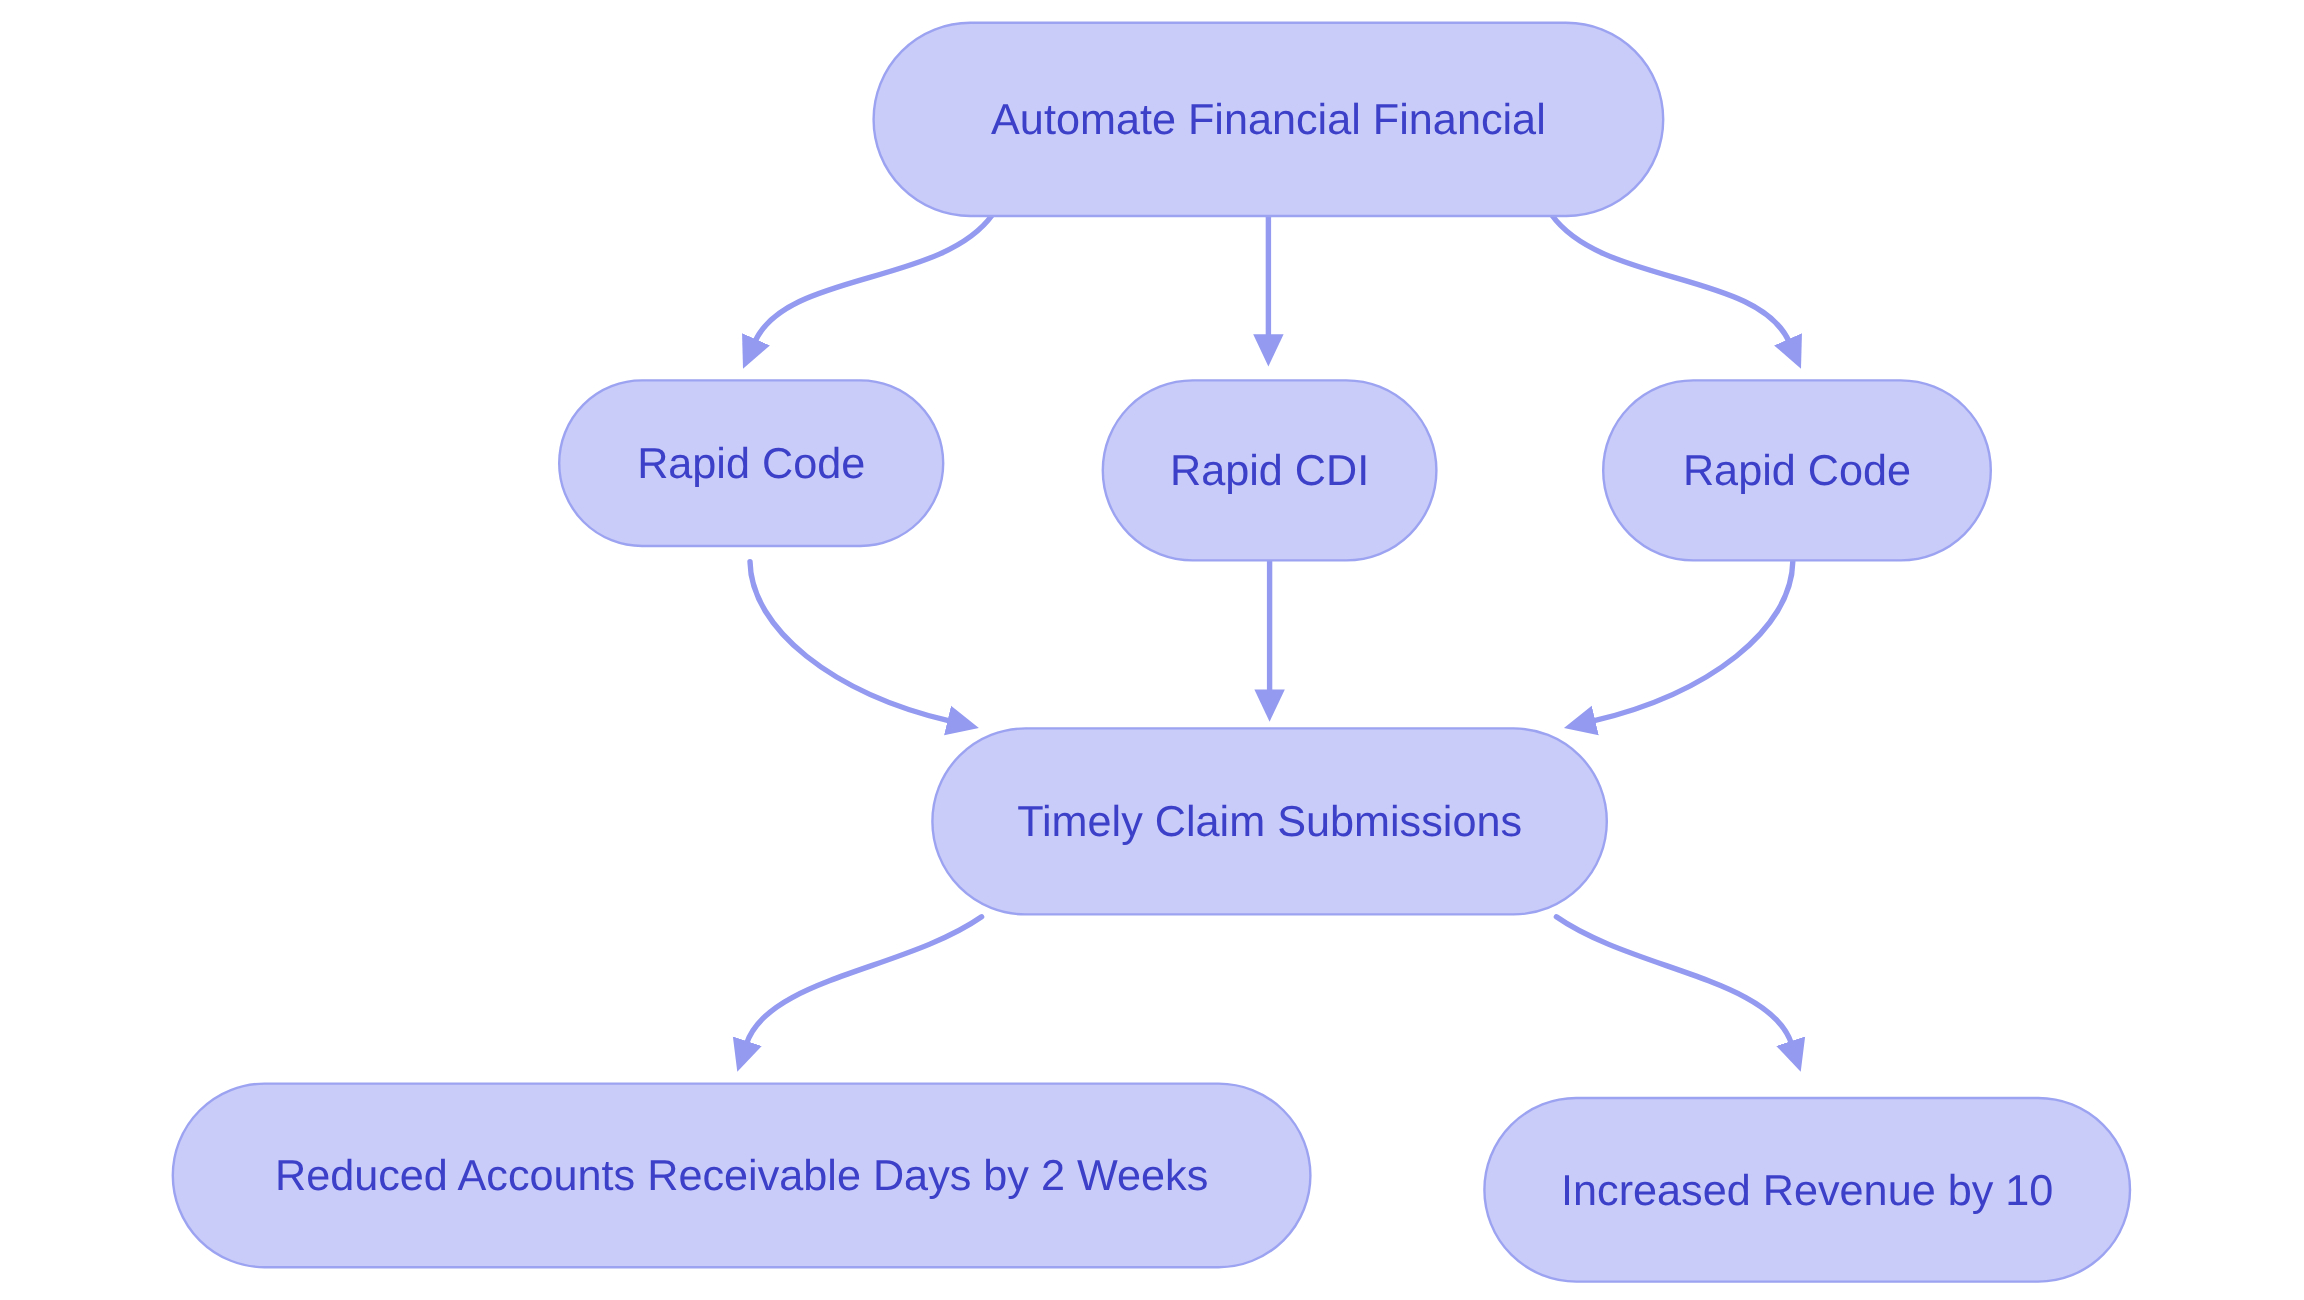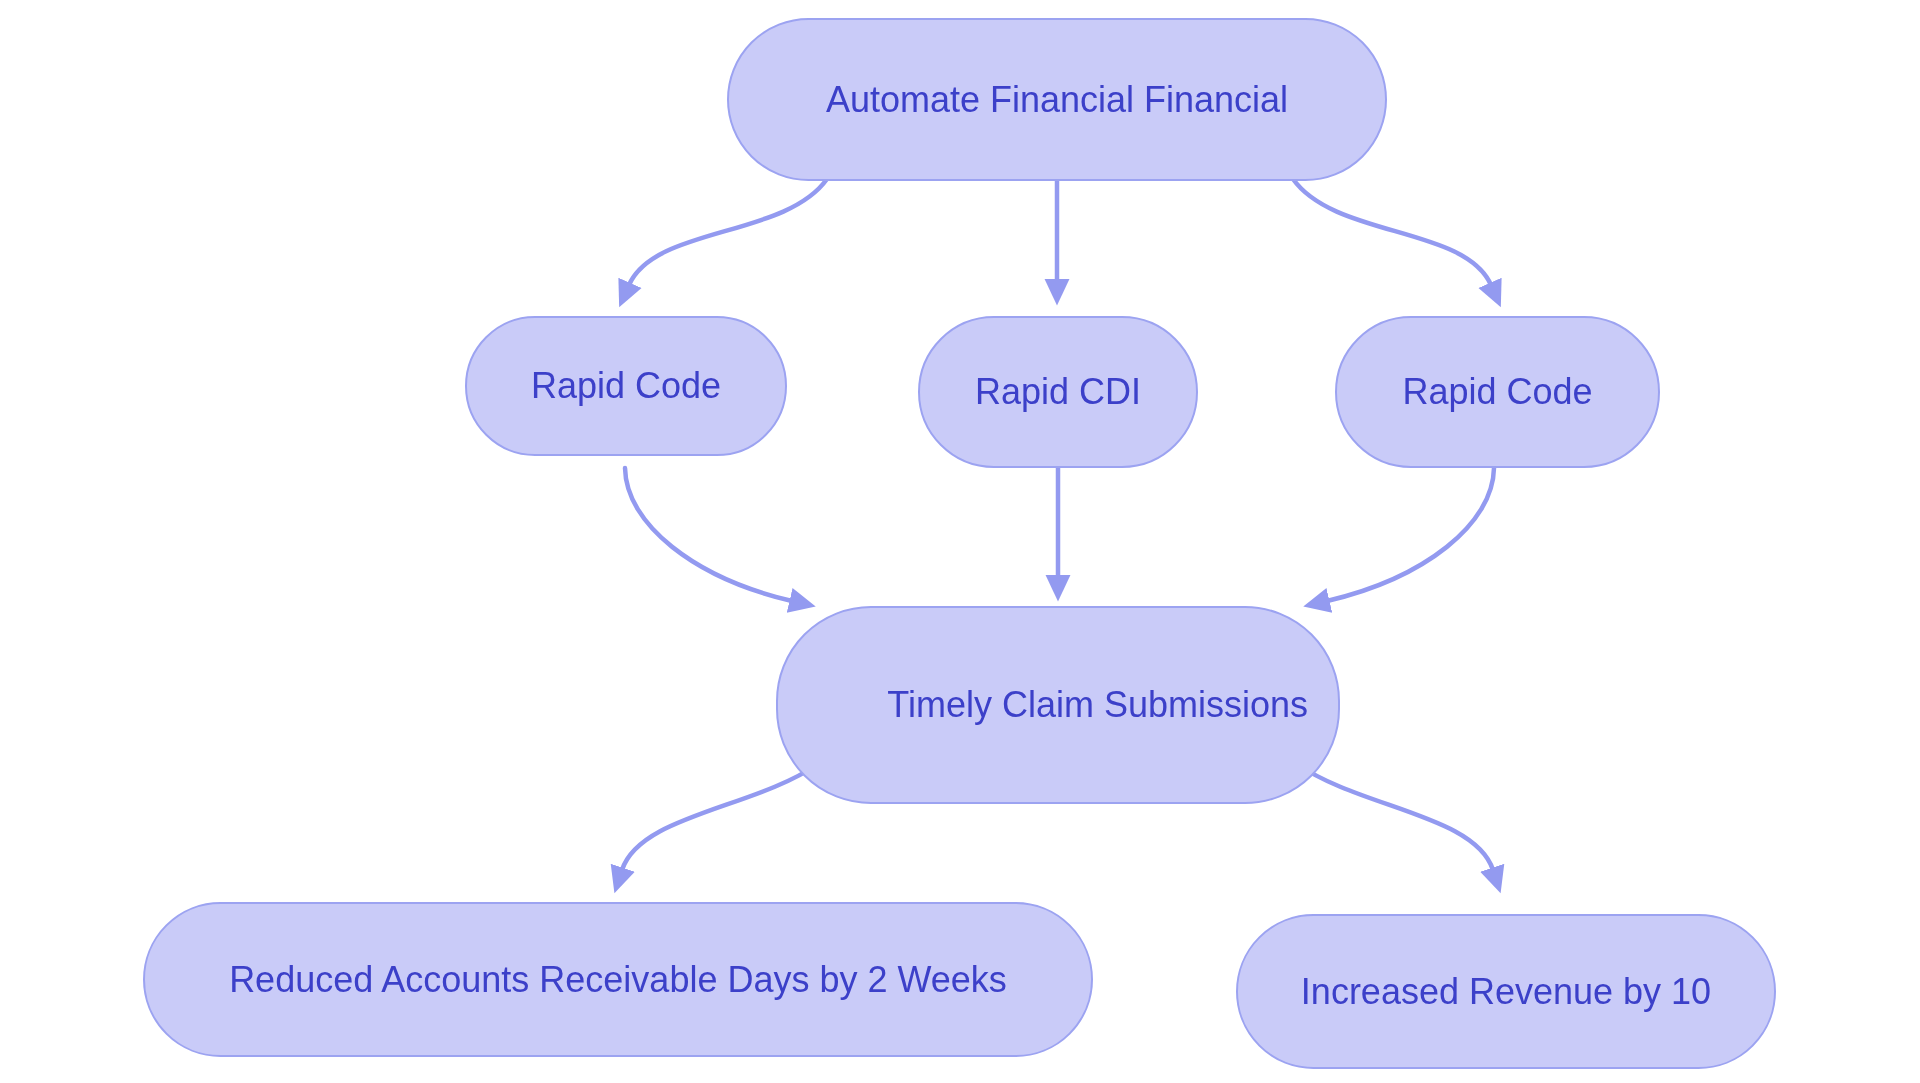--- a/index.html
+++ b/index.html
@@ -47,21 +47,21 @@
     line-height: 1.2;
     text-align: center;
     white-space: nowrap;
     padding: 0 30px;
   }
   
   .n-automate  { left: 727px;  top: 18px;  width: 660px; height: 163px; }
   .n-code      { left: 465px;  top: 316px; width: 322px; height: 140px; }
   .n-cdi       { left: 918px;  top: 316px; width: 280px; height: 152px; }
   .n-scrub     { left: 1335px; top: 316px; width: 325px; height: 152px; }
-  .n-timely    { left: 776px;  top: 606px; width: 564px; height: 198px; justify-content: flex-end; }
+  .n-timely    { left: 776px;  top: 606px; width: 564px; height: 157px; }
   .n-reduced   { left: 143px;  top: 902px; width: 950px; height: 155px; }
   .n-increased { left: 1236px; top: 902px; width: 540px; height: 155px; margin-top: 12px; }
 </style>
 </head>
 <body>
 
 <div class="canvas">
 
   <svg class="edges" viewBox="0 0 1920 1083" xmlns="http://www.w3.org/2000/svg">
     <defs>

